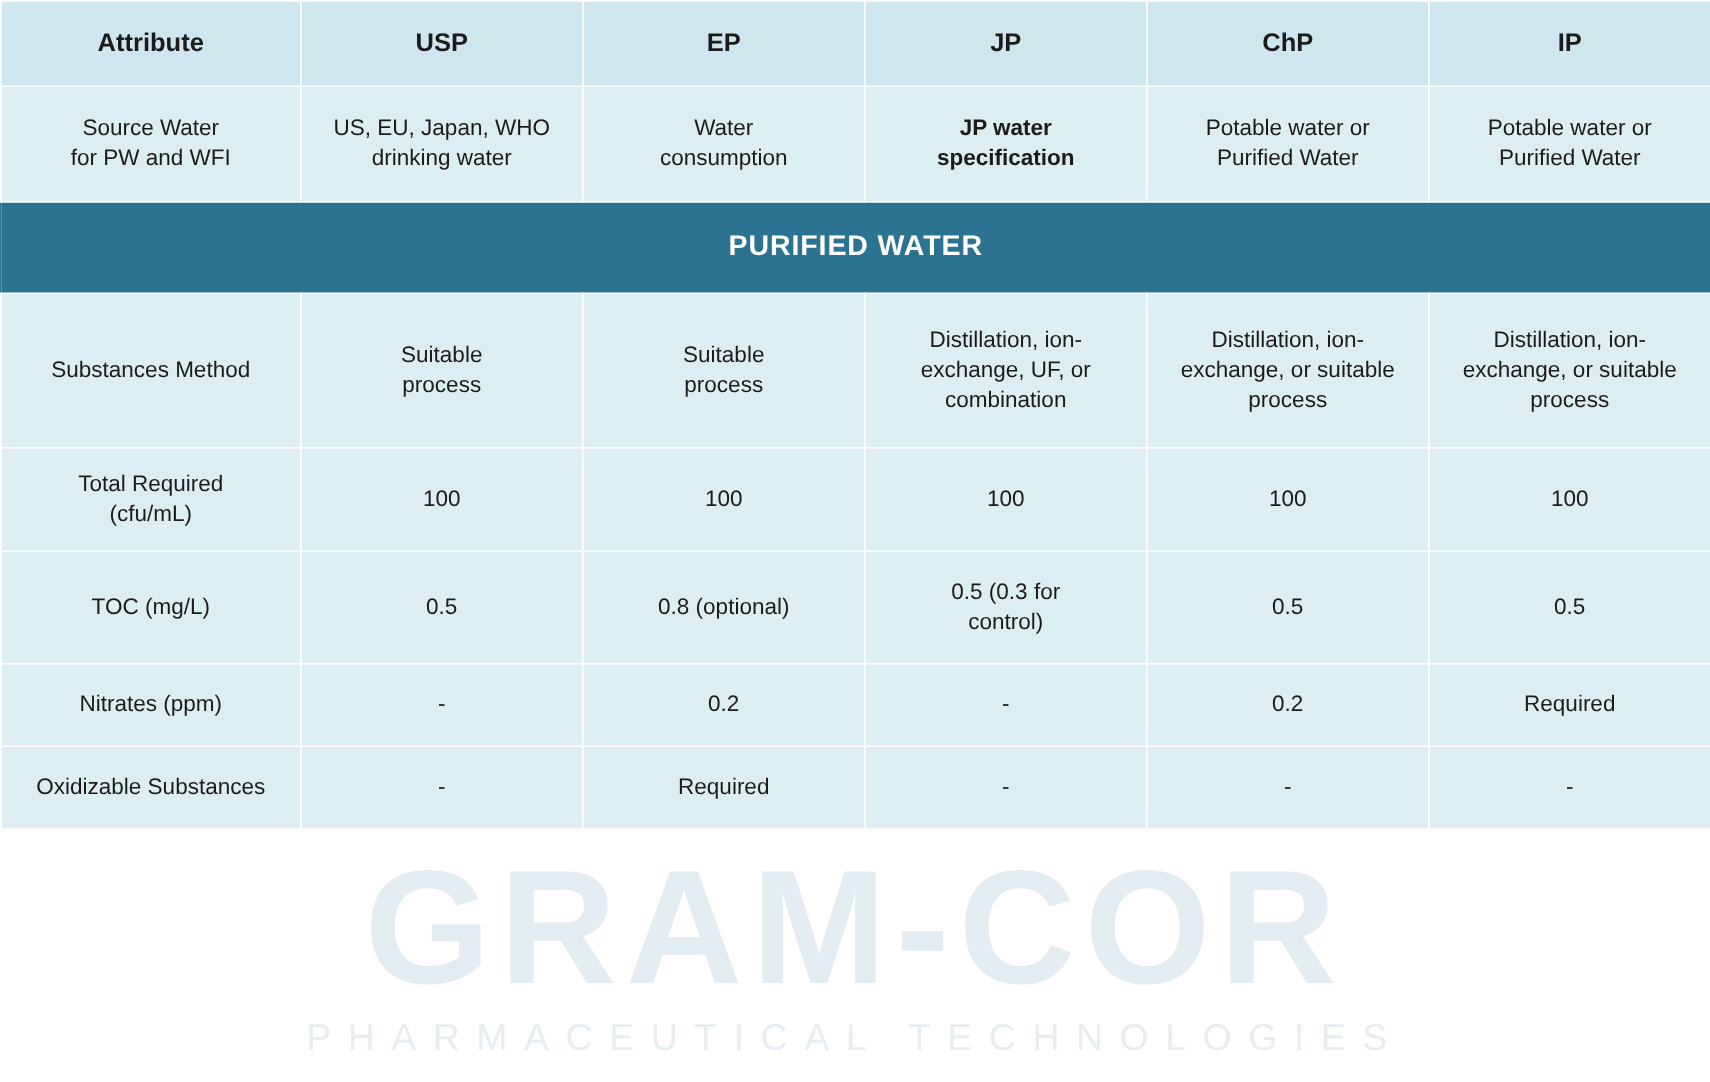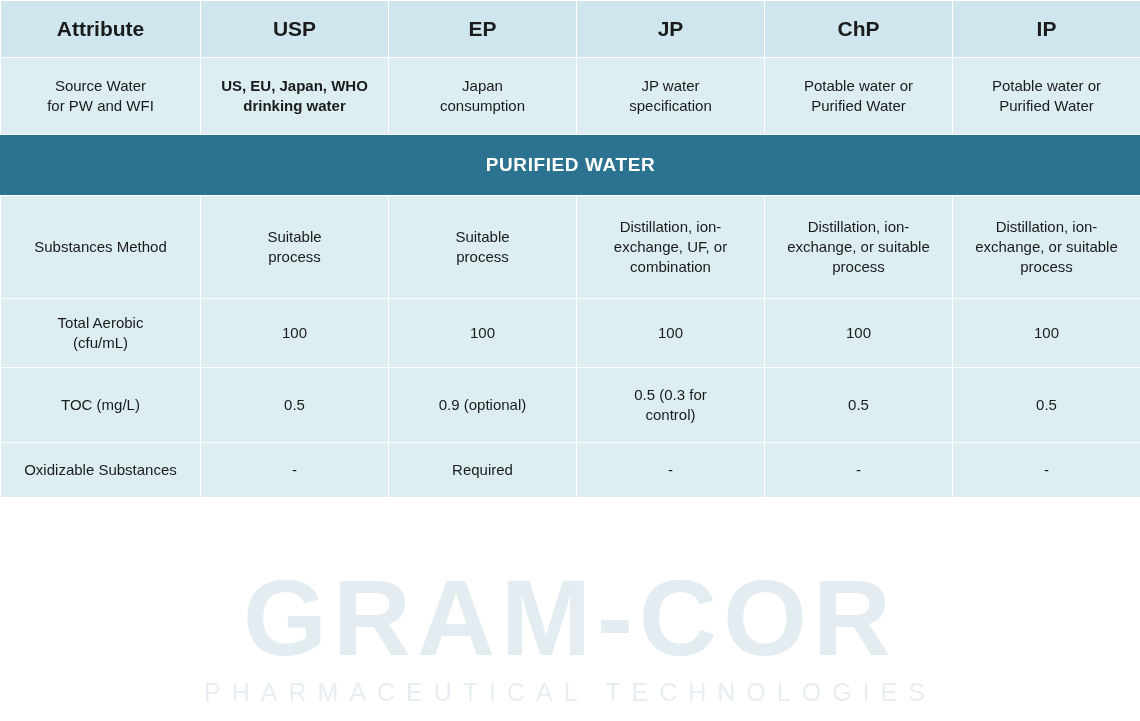--- a/index.html
+++ b/index.html
@@ -61,21 +61,21 @@
     vertical-align: middle;
     font-size: 15px;
     color: #1b1b1b;
     padding: 6px 4px;
     line-height: 1.35;
   }
 
   table.spec thead th {
     background: #cfe6ee;
     font-weight: bold;
-    font-size: 21px;
+    font-size: 17px;
     height: 44px;
     border-bottom: 1px solid #ffffff;
   }
 
   .col-attr { width: 200px; }
   .col-data { width: 188px; }
 
   tr.section td {
     background: #2b7390;
     color: #ffffff;
@@ -123,25 +123,25 @@
         <th>EP</th>
         <th>JP</th>
         <th>ChP</th>
         <th>IP</th>
       </tr>
     </thead>
     <tbody>
       <tr class="r-source">
         <td class="attr-cell" style="white-space: pre-line;">Source Water
 for PW and WFI</td>
-        <td style="white-space: pre-line; font-weight: bold;">US, EU, Japan,  WHO
+        <td style="white-space: pre-line;">US, EU, Japan,  WHO
 drinking  water</td>
-        <td style="white-space: pre-line;">Japan
+        <td style="white-space: pre-line;">Water
 consumption</td>
-        <td style="white-space: pre-line;">JP  water
+        <td style="white-space: pre-line; font-weight: bold;">JP  water
 specification</td>
         <td style="white-space: pre-line;">Potable water or
 Purified Water</td>
         <td style="white-space: pre-line;">Potable water or
 Purified Water</td>
       </tr>
 
       <tr class="section">
         <td colspan="6">PURIFIED WATER</td>
       </tr>
@@ -157,40 +157,48 @@
 combination</td>
         <td style="white-space: pre-line;">Distillation, ion-
 exchange, or suitable
 process</td>
         <td style="white-space: pre-line;">Distillation, ion-
 exchange, or suitable
 process</td>
       </tr>
 
       <tr class="r-tamc">
-        <td class="attr-cell" style="white-space: pre-line;">Total Aerobic
+        <td class="attr-cell" style="white-space: pre-line;">Total Required
 (cfu/mL)</td>
         <td>100</td>
         <td>100</td>
         <td>100</td>
         <td>100</td>
         <td>100</td>
       </tr>
 
 
       <tr class="r-toc">
         <td class="attr-cell">TOC (mg/L)</td>
         <td>0.5</td>
-        <td>0.9 (optional)</td>
+        <td>0.8 (optional)</td>
         <td style="white-space: pre-line;">0.5 (0.3  for
 control)</td>
         <td>0.5</td>
         <td>0.5</td>
       </tr>
 
+      <tr class="r-short">
+        <td class="attr-cell">Nitrates (ppm)</td>
+        <td>-</td>
+        <td>0.2</td>
+        <td>-</td>
+        <td>0.2</td>
+        <td>Required</td>
+      </tr>
 
 
 
       <tr class="r-short">
         <td class="attr-cell">Oxidizable Substances</td>
         <td>-</td>
         <td>Required</td>
         <td>-</td>
         <td>-</td>
         <td>-</td>

